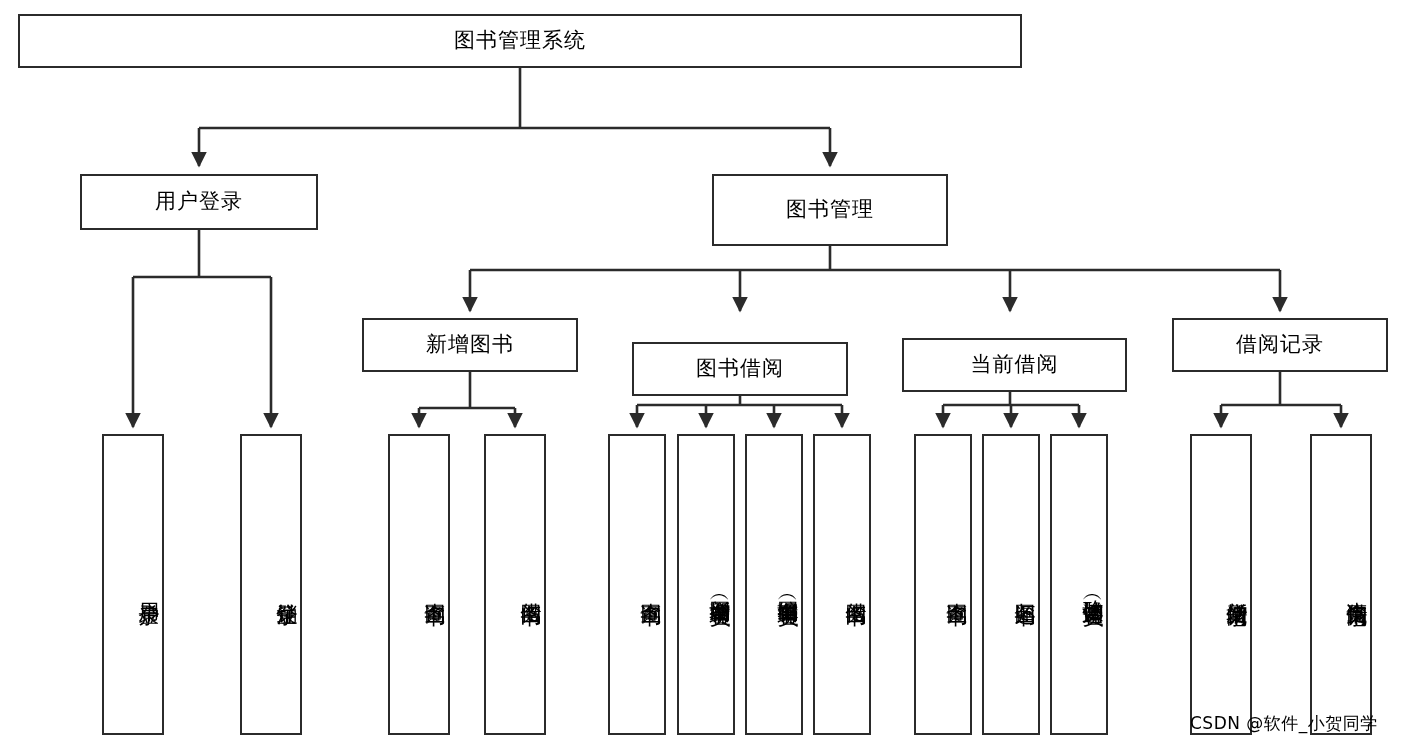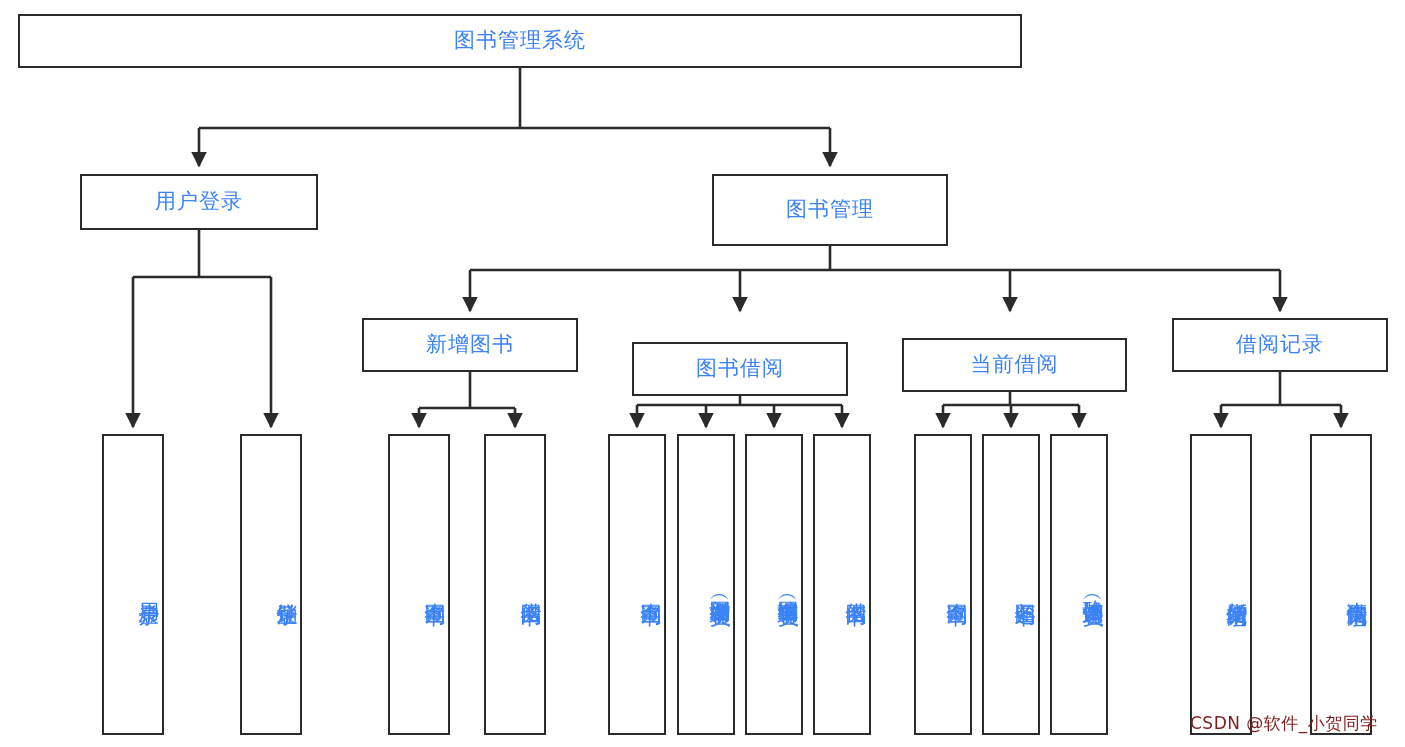--- a/index.html
+++ b/index.html
@@ -26,21 +26,21 @@
     pointer-events: none;
   }
   .node {
     position: absolute;
     box-sizing: border-box;
     border: 2px solid #2b2b2b;
     background: #ffffff;
     display: flex;
     align-items: center;
     justify-content: center;
-    color: #3b82f6;
+    color: #000000;
   }
   .node.horiz {
     font-size: 21px;
     line-height: 1.2;
     letter-spacing: 1px;
   }
   .node.vert {
     font-size: 21px;
     line-height: 1.25;
     letter-spacing: 1px;
@@ -56,21 +56,21 @@
     white-space: nowrap;
   }
   .node .label {
     display: block;
   }
   #watermark {
     position: absolute;
     left: 1190px;
     top: 712px;
     font-size: 17px;
-    color: #7f1d1d;
+    color: #000000;
     white-space: nowrap;
     letter-spacing: 0.5px;
   }
 </style>
 </head>
 <body>
 
 <div id="canvas">
 
   <svg id="edges" viewBox="0 0 1405 747" width="1405" height="747" xmlns="http://www.w3.org/2000/svg">

